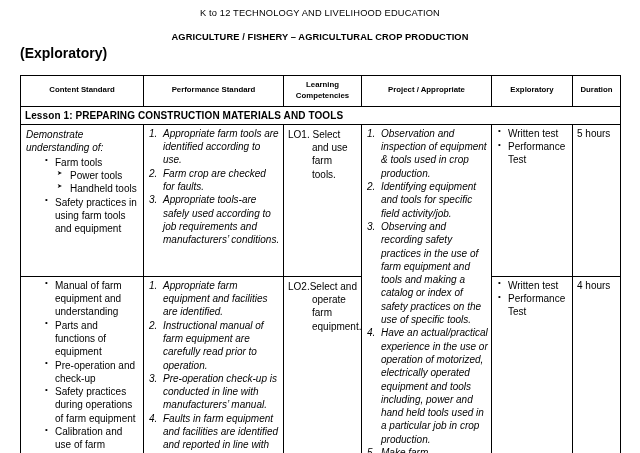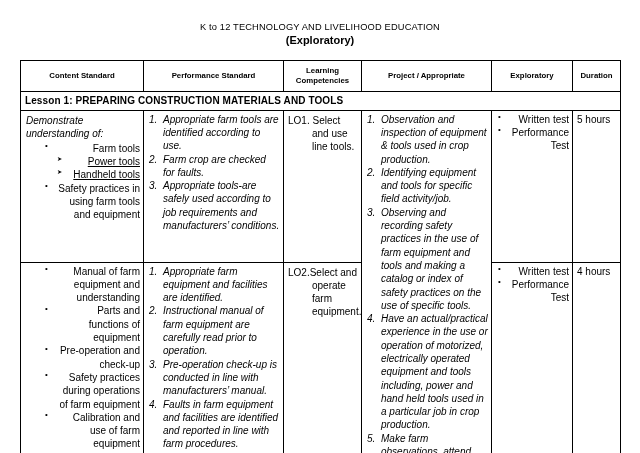--- a/index.html
+++ b/index.html
@@ -23,34 +23,34 @@
     height: 453px;
     box-sizing: border-box;
     padding: 0 20px;
   }
 
   
   .doc-title {
     text-align: center;
     font-size: 9.3px;
     line-height: 1.2;
-    margin-top: 22px;
+    margin-top: 8px;
     letter-spacing: 0.15px;
   }
   .doc-subtitle {
     text-align: center;
     font-size: 9.3px;
     font-weight: bold;
     line-height: 1.25;
     margin-top: 13px;
     letter-spacing: 0.1px;
   }
   .doc-subtitle2 {
-    text-align: center;
-    font-size: 11px;
+    text-align: left;
+    font-size: 14px;
     font-weight: bold;
     line-height: 1.2;
     margin-top: 1px;
   }
 
   
   table.cg {
     border-collapse: collapse;
     width: 600px;
     margin-top: 13px;
@@ -89,21 +89,20 @@
   .intro-italic {
     font-style: italic;
     margin: 1px 0 2px 1px;
     line-height: 1.3;
   }
 
   ul.bul {
     list-style: none;
     margin: 0;
     padding: 0;
-    text-align: right;
   }
   ul.bul > li {
     position: relative;
     padding-left: 12px;
     margin-bottom: 0px;
   }
   ul.bul > li::before {
     content: "\2022";
     position: absolute;
     left: 2px;
@@ -114,21 +113,20 @@
 
   ul.arrow {
     list-style: none;
     margin: 0;
     padding: 0;
   }
   ul.arrow > li {
     position: relative;
     padding-left: 13px;
     margin-left: 2px;
-    text-decoration: underline;
   }
   ul.arrow > li::before {
     content: "\27A4";
     position: absolute;
     left: 0px;
     top: 0px;
     font-size: 6.2px;
   }
 
   ol.num {
@@ -159,20 +157,21 @@
   }
   .lo-item .lo-tag { }
   .lo-wrap { padding-top: 1px; }
 </style>
 </head>
 <body>
 
 <div class="page">
 
   <div class="doc-title">K to 12 TECHNOLOGY AND LIVELIHOOD EDUCATION</div>
+  <div class="doc-subtitle">AGRICULTURE / FISHERY – AGRICULTURAL CROP PRODUCTION</div>
   <div class="doc-subtitle2">(Exploratory)</div>
 
   <table class="cg">
     <colgroup>
       <col class="col-content">
         <col class="col-perf">
         <col class="col-learn">
       <col class="col-proj">
         <col class="col-assess">
         <col class="col-dur">
@@ -210,21 +209,21 @@
         <td>
           <ol class="num">
             <li>Appropriate farm tools are identified according to use.</li>
             <li>Farm crop are checked for faults.</li>
             <li>Appropriate tools-are safely used according to job requirements and manufacturers’ conditions.</li>
           </ol>
         </td>
 
         <td>
           <div class="lo-wrap">
-            <span class="lo-item"><span class="lo-tag">LO1.</span> <span>Select and use line tools.</span></span>
+            <span class="lo-item"><span class="lo-tag">LO1.</span> <span>Select and use farm tools.</span></span>
           </div>
         </td>
 
         <td rowspan="2">
           <ol class="num">
             <li>Observation and inspection of equipment &amp; tools used in crop production.</li>
             <li>Identifying equipment and tools for specific field activity/job.</li>
             <li>Observing and recording safety practices in the use of farm equipment and tools and making a catalog or index of safety practices on the use of specific tools.</li>
             <li>Have an actual/practical experience in the use or operation of motorized, electrically operated equipment and tools including, power and hand held tools used in a particular job in crop production.</li>
             <li>Make farm observations, attend demonstration &amp; perform practical application of safety practices on the use of equipment and tools.</li>

